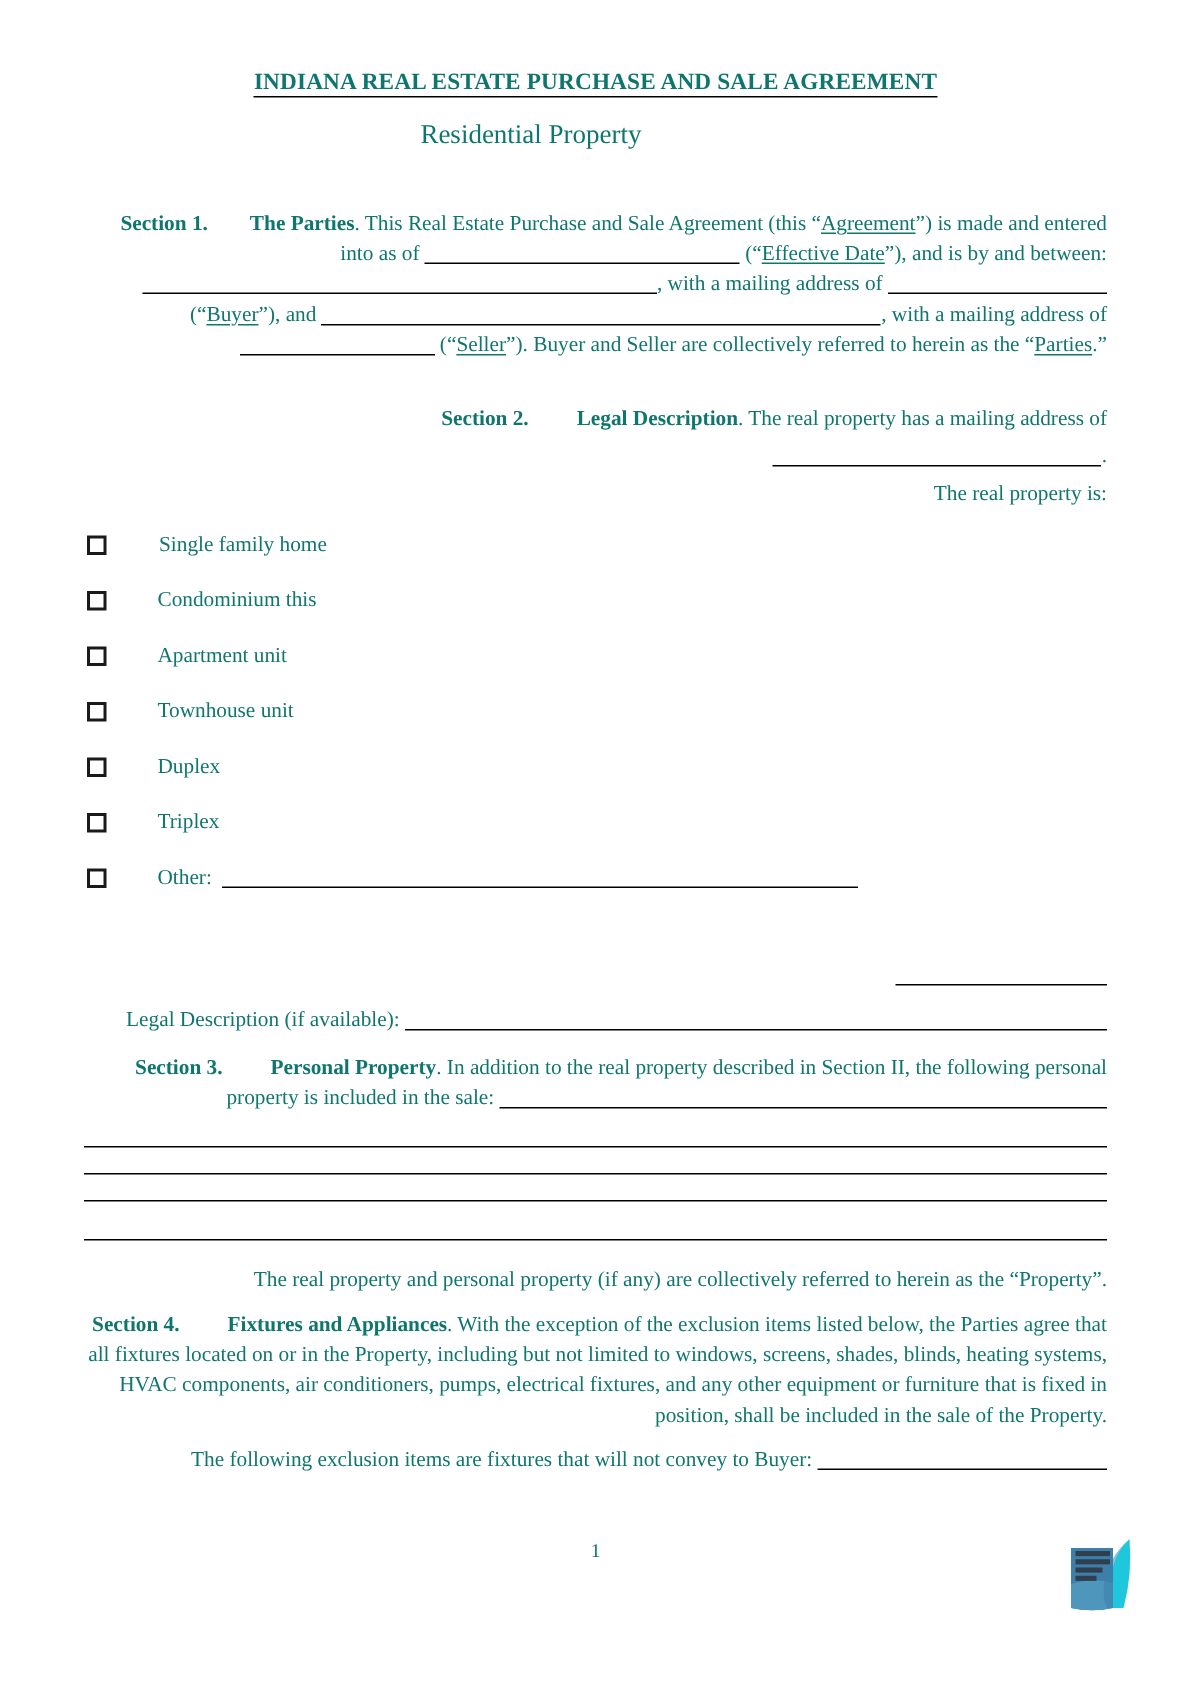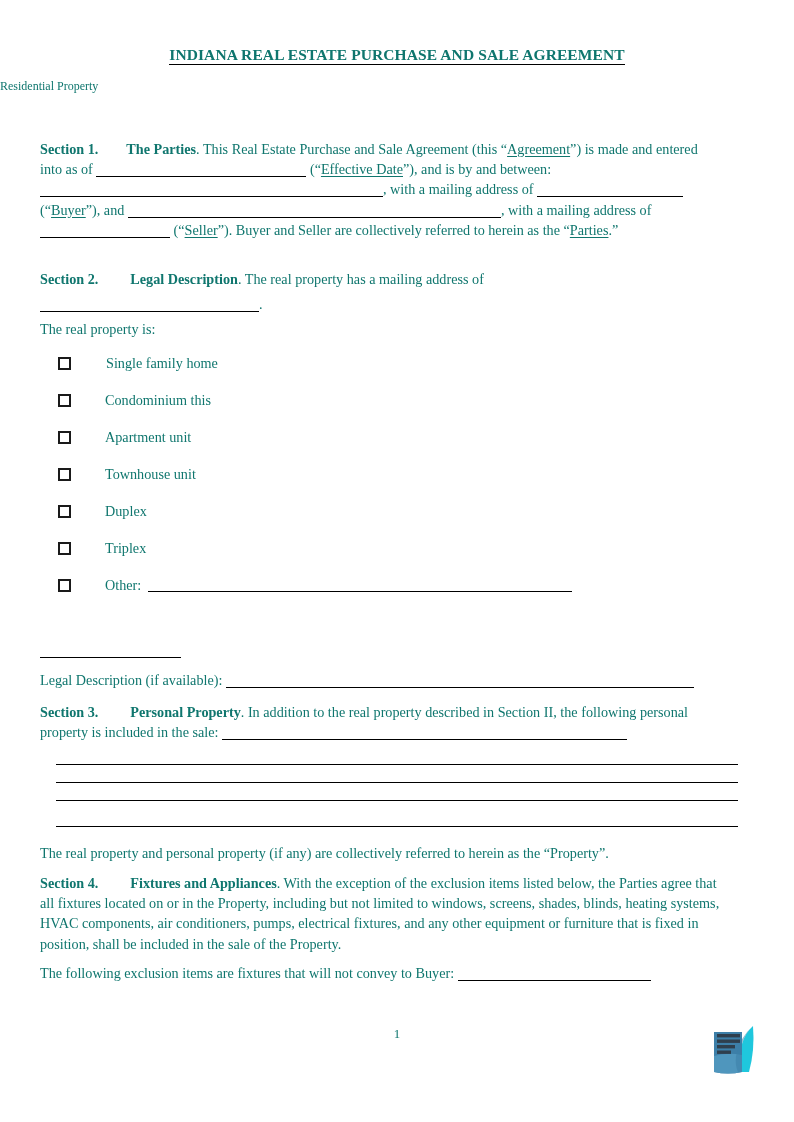--- a/index.html
+++ b/index.html
@@ -30,32 +30,32 @@
   }
   .doc-title span {
     border-bottom: 1.6px solid #000;
     padding-bottom: 1px;
   }
   .doc-subtitle {
     position: absolute;
     left: 0;
     top: 79px;
     width: 708px;
-    text-align: left;
-    font-size: 12px;
+    text-align: center;
+    font-size: 18px;
   }
 
   
   .body-block {
     position: absolute;
-    left: 40px;
+    left: 56px;
     width: 682px;
     font-size: 14.2px;
     line-height: 20.2px;
-    text-align: left;
+    text-align: right;
   }
   .b { font-weight: bold; }
   .u { text-decoration: underline; text-underline-offset: 1.5px; }
 
   
   .rule {
     display: inline-block;
     border-bottom: 1.3px solid #000;
     vertical-align: -3px;
     height: 13px;

